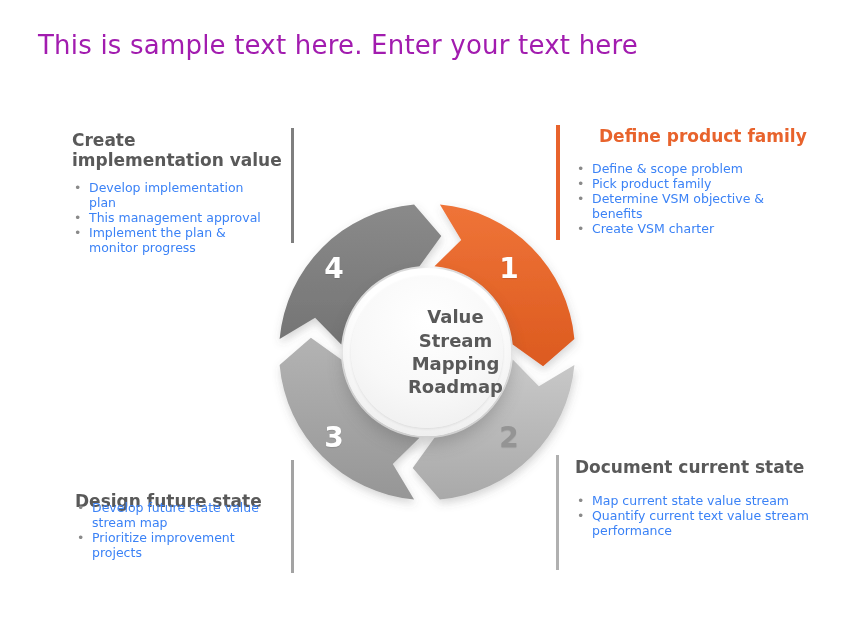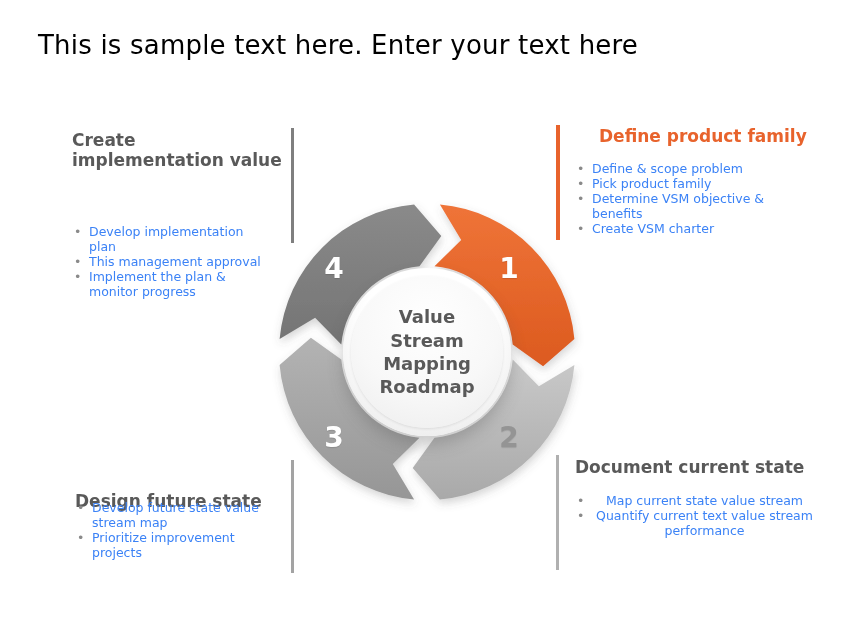--- a/index.html
+++ b/index.html
@@ -10,21 +10,21 @@
     background: #ffffff;
     font-family: "DejaVu Sans", "Liberation Sans", sans-serif;
     overflow: hidden;
   }
   .page-title {
     position: absolute;
     left: 38px;
     top: 30px;
     font-size: 26px;
     font-weight: 400;
-    color: #000000;
+    color: #a21caf;
     letter-spacing: 0.2px;
     white-space: nowrap;
   }
   
   .q-title {
     position: absolute;
     font-size: 17px;
     font-weight: 700;
     color: #595959;
     line-height: 1.18;
@@ -72,21 +72,21 @@
     position: absolute;
     left: 351px;
     top: 276px;
     width: 152px;
     height: 152px;
     border-radius: 50%;
     background: radial-gradient(circle at 50% 30%, #ffffff 0%, #f8f8f8 55%, #ececec 100%);
     box-shadow: 0 1px 3px rgba(0,0,0,0.10);
     display: flex;
     align-items: center;
-    justify-content: center;
+    justify-content: flex-end;
     text-align: center;
   }
   .center-label {
     font-size: 18px;
     font-weight: 700;
     color: #595959;
     line-height: 1.3;
     white-space: pre-line;
   }
   .seg-num {
@@ -106,21 +106,21 @@
   <div class="page-title">This is sample text here. Enter your text here</div>
 
   <div class="vbar dark" style="left:291px; top:128px; height:115px;"></div>
   <div class="vbar orange" style="left:556px; top:125px; height:115px;"></div>
   <div class="vbar mid" style="left:291px; top:460px; height:113px;"></div>
   <div class="vbar light" style="left:556px; top:455px; height:115px;"></div>
 
   <div>
     <div class="q-title" style="left:72px; top:130px;">Create
 implementation value</div>
-    <ul class="bullets left-col" style="left:72px; top:180px;margin-top:44px;">
+    <ul class="bullets left-col" style="left:72px; top:180px;">
       <li>Develop implementation plan</li>
       <li>This management approval</li>
       <li>Implement the plan &amp; monitor progress</li>
     </ul>
   </div>
 
   <div>
     <div class="q-title orange" style="left:599px; top:126px;">Define product family</div>
     <ul class="bullets right-col" style="left:575px; top:161px;">
       <li>Define &amp; scope problem</li>
@@ -133,21 +133,21 @@
   <div>
     <div class="q-title" style="left:75px; top:463px;margin-top:28px;">Design future state</div>
     <ul class="bullets left-col" style="left:75px; top:500px;">
       <li>Develop future state value stream map</li>
       <li>Prioritize improvement projects</li>
     </ul>
   </div>
 
   <div>
     <div class="q-title" style="left:575px; top:457px;">Document current state</div>
-    <ul class="bullets right-col" style="left:575px; top:493px;text-align:center;">
+    <ul class="bullets right-col" style="left:575px; top:493px;">
       <li>Map current state value stream</li>
       <li>Quantify current text value stream performance</li>
     </ul>
   </div>
 
   <svg class="diagram-svg" width="853" height="640" viewBox="0 0 853 640">
     <defs>
       <linearGradient id="grad-seg1" x1="0" y1="0" x2="0" y2="1">
         <stop offset="0" stop-color="#EF7438"></stop>
         <stop offset="1" stop-color="#DC5A1F"></stop>

